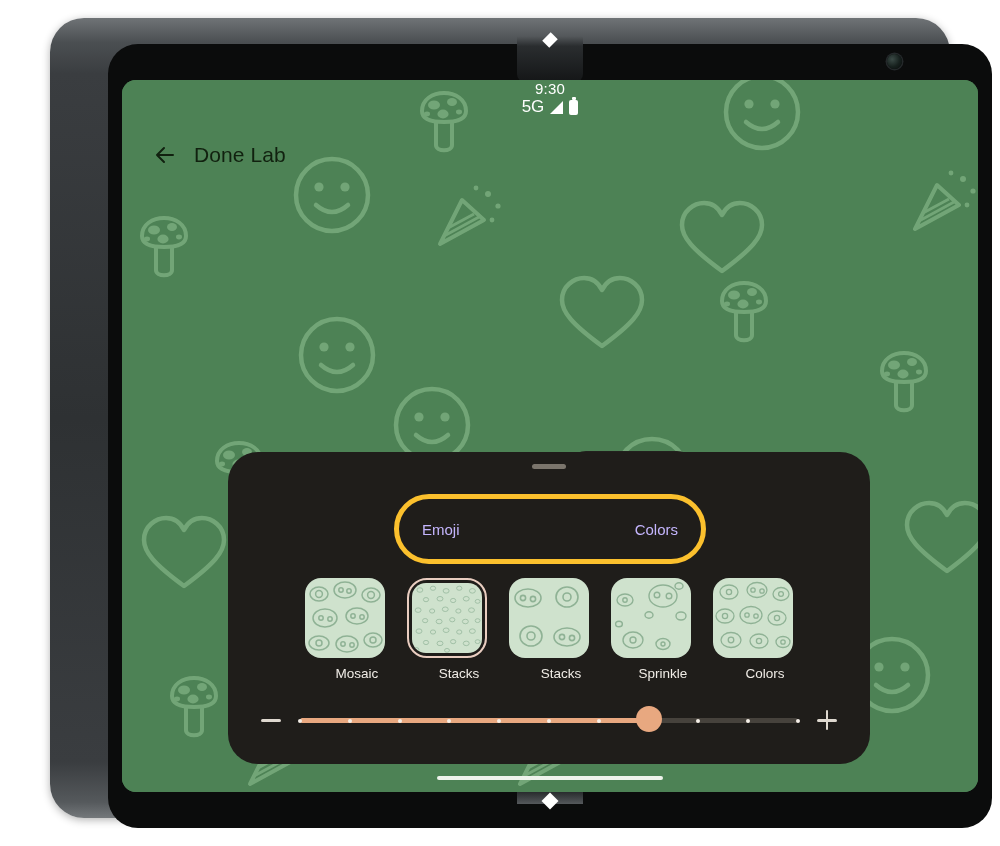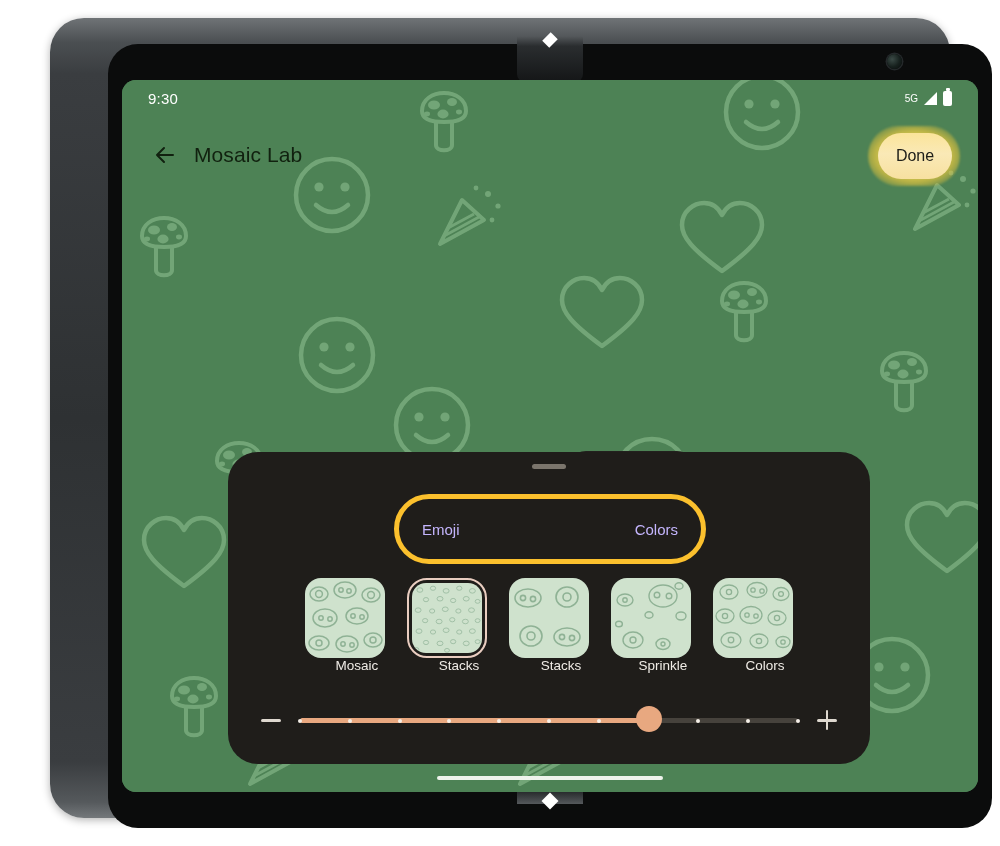--- a/index.html
+++ b/index.html
@@ -66,25 +66,25 @@
   }
 
   
   #wallpaper { position:absolute; inset:0; background:#4d8255; }
   #wallpaper svg { position:absolute; inset:0; width:100%; height:100%; }
 
   
   #status-bar {
     position: absolute; left: 0; right: 0; top: 0; height: 36px;
     display: flex; align-items: center; justify-content: space-between;
-    padding: 0 26px; color: #fff;
+    padding: 0 26px; color: #fff; flex-direction: column;
   }
   #status-time { font-size: 15px; font-weight: 500; letter-spacing:.2px; }
   #status-right { display: flex; align-items: center; gap: 6px; }
-  #status-network { font-size: 10px; font-weight: 500; }
+  #status-network { font-size: 17px; font-weight: 500; }
   .sig-tri { width: 0; height: 0; border-left: 13px solid transparent; border-bottom: 13px solid #fff; }
   .batt { width: 9px; height: 15px; border-radius: 2px; background: #fff; position: relative; }
   .batt:before { content:""; position:absolute; left:2.5px; top:-2.5px; width:4px; height:2.5px; border-radius:1px; background:#fff; }
 
   
   #app-bar {
     position: absolute; left: 0; right: 0; top: 44px; height: 62px;
     display: flex; align-items: center; padding: 0 22px;
   }
   #back-button { width: 42px; height: 42px; display:flex; align-items:center; justify-content:center; cursor:pointer; }
@@ -155,21 +155,21 @@
   }
   .pattern-item.selected .swatch-shell {
     border: 2px solid #e9cdc0; padding: 3px; background: #1f1d1a;
   }
   .swatch {
     width: 100%; height: 100%; border-radius: 16px;
     background: #cfe2cd; overflow: hidden; position: relative;
   }
   .pattern-item.selected .swatch { border-radius: 14px; }
   .swatch svg { width: 100%; height: 100%; display: block; }
-  .pattern-label { font-size: 13.5px; color: #f0ece6; padding-left: 24px; }
+  .pattern-label { margin-top: 8px; font-size: 13.5px; color: #f0ece6; padding-left: 24px; }
 
   
   #slider-row {
     position: absolute; left: 30px; top: 248px; right: 30px; height: 40px;
     display: flex; align-items: center; gap: 16px;
   }
   .slider-btn {
     width: 26px; height: 26px; flex: 0 0 26px; border: 0; background: transparent;
     color: #ded8cf; cursor: pointer; position: relative;
   }
@@ -275,27 +275,23 @@
         <span class="batt"></span>
       </span>
     </div>
 
     <div id="app-bar">
       <div id="back-button">
         <svg width="24" height="24" viewBox="0 0 24 24">
           <path d="M20 12H4M4 12l7-7M4 12l7 7" fill="none" stroke="#11210f" stroke-width="2" stroke-linecap="round" stroke-linejoin="round"></path>
         </svg>
       </div>
-      <div id="page-title">Mosaic Lab</div>
+      <div id="page-title">Done Lab</div>
     </div>
 
-    <div id="done-button-wrap">
-      <div id="done-glow"></div>
-      <button id="done-button">Done</button>
-    </div>
 
     <button id="randomize-chip">
       <span>
         <svg width="16" height="16" viewBox="0 0 16 16">
           <rect x="1.2" y="1.2" width="13.6" height="13.6" rx="2.4" fill="none" stroke="#f3efe9" stroke-width="1.6"></rect>
           <circle cx="4.6" cy="4.6" r="1.25" fill="#f3efe9"></circle>
           <circle cx="11.4" cy="4.6" r="1.25" fill="#f3efe9"></circle>
           <circle cx="8" cy="8" r="1.25" fill="#f3efe9"></circle>
           <circle cx="4.6" cy="11.4" r="1.25" fill="#f3efe9"></circle>
           <circle cx="11.4" cy="11.4" r="1.25" fill="#f3efe9"></circle>

